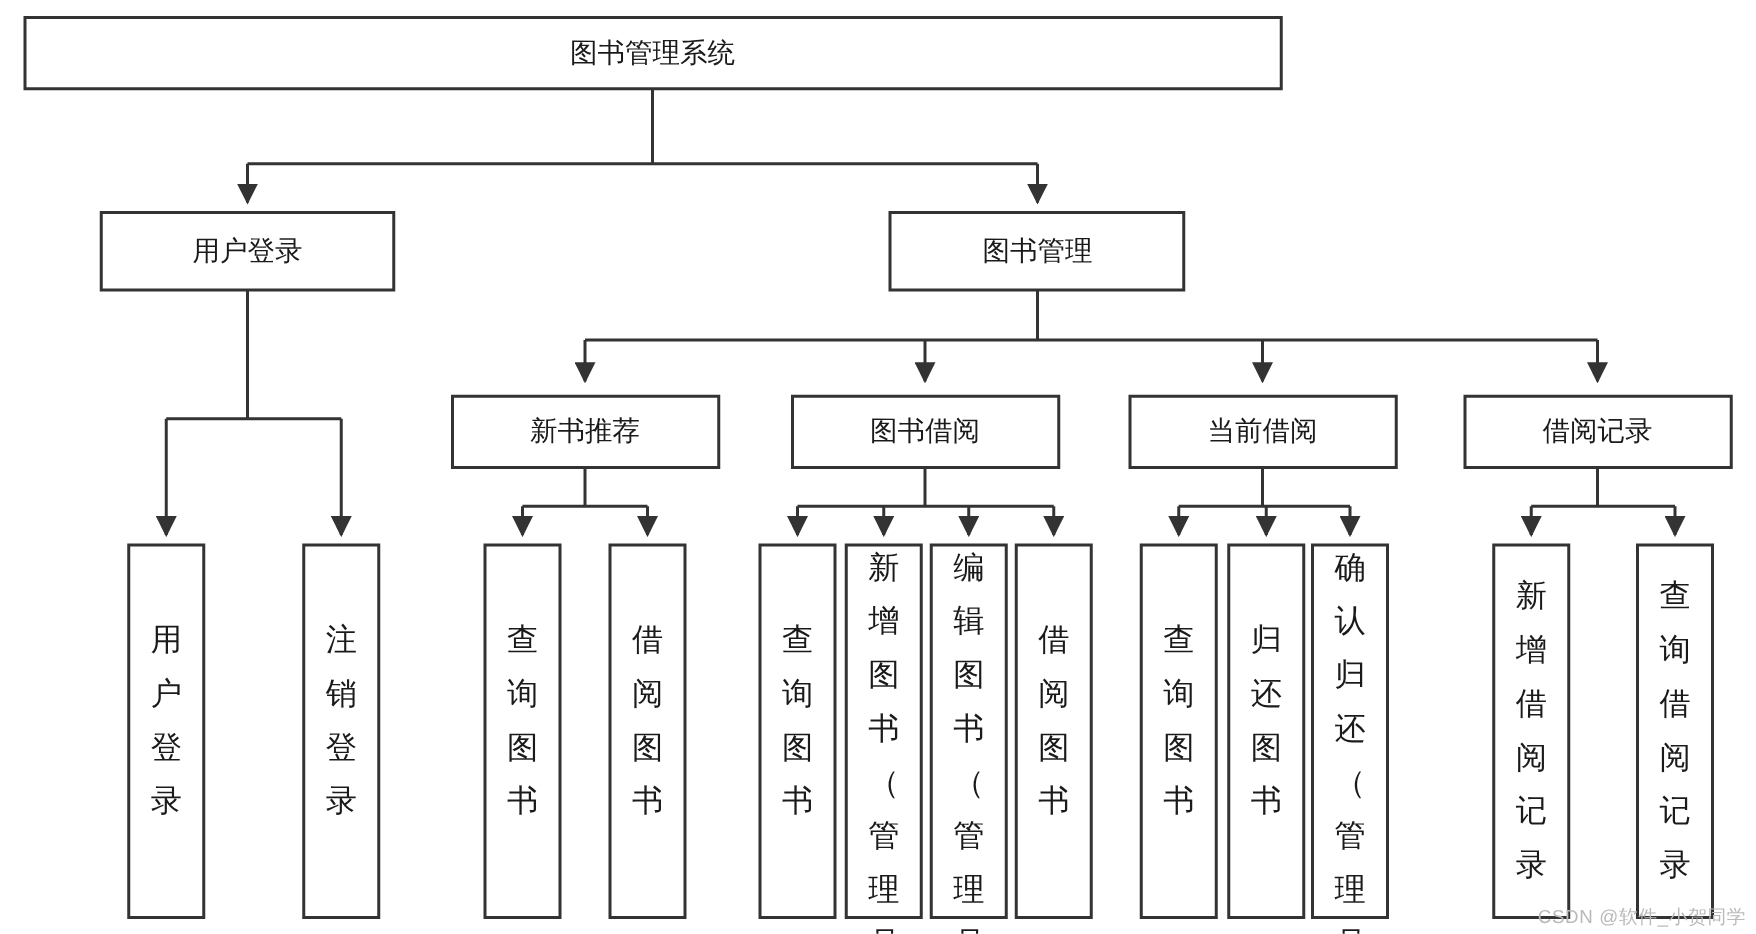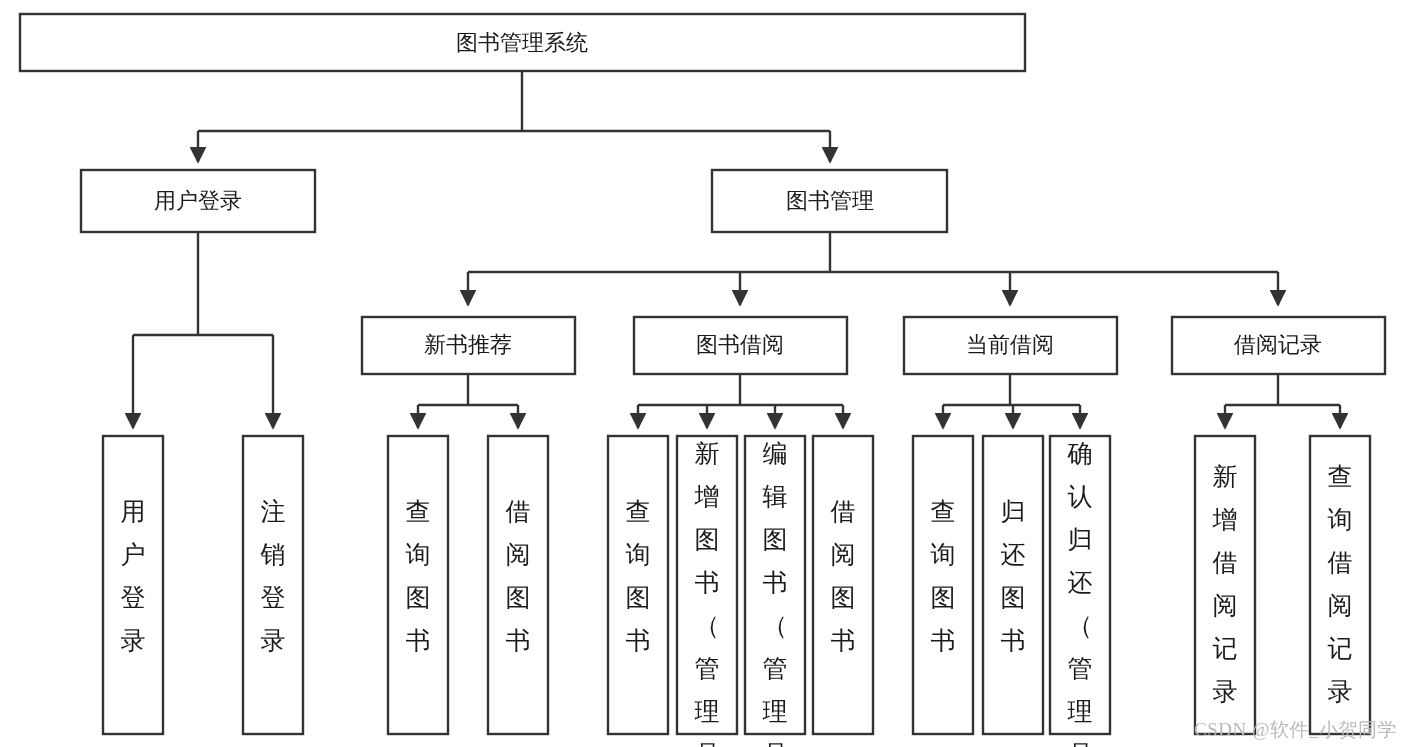--- a/index.html
+++ b/index.html
@@ -44,22 +44,22 @@
     stroke-width: 2.4;
     fill: none;
   }
   .arrow-head {
     fill: #333333;
   }
   .watermark {
     position: absolute;
     right: 8px;
     bottom: 4px;
-    font-family: Liberation Serif, serif;
-    font-size: 19px;
+    font-family: Liberation Sans, sans-serif;
+    font-size: 15px;
     color: #b9b9b9;
     letter-spacing: 0.5px;
     white-space: nowrap;
     user-select: none;
     margin-top: 48px;
   }
 </style>
 </head>
 <body>
 

